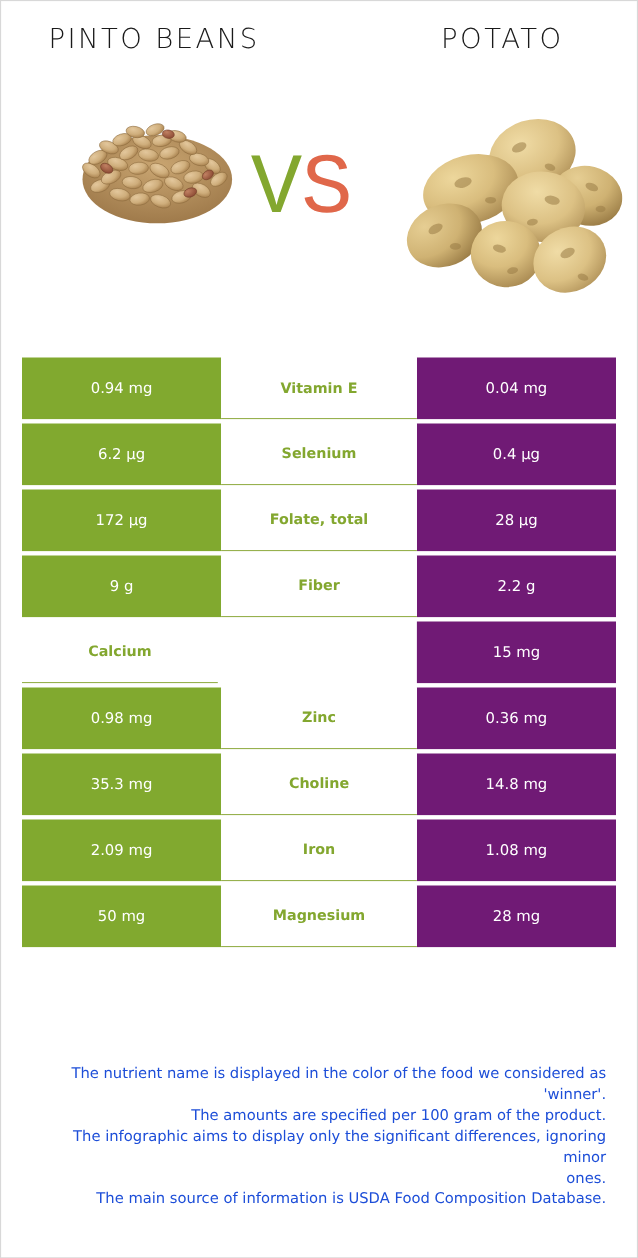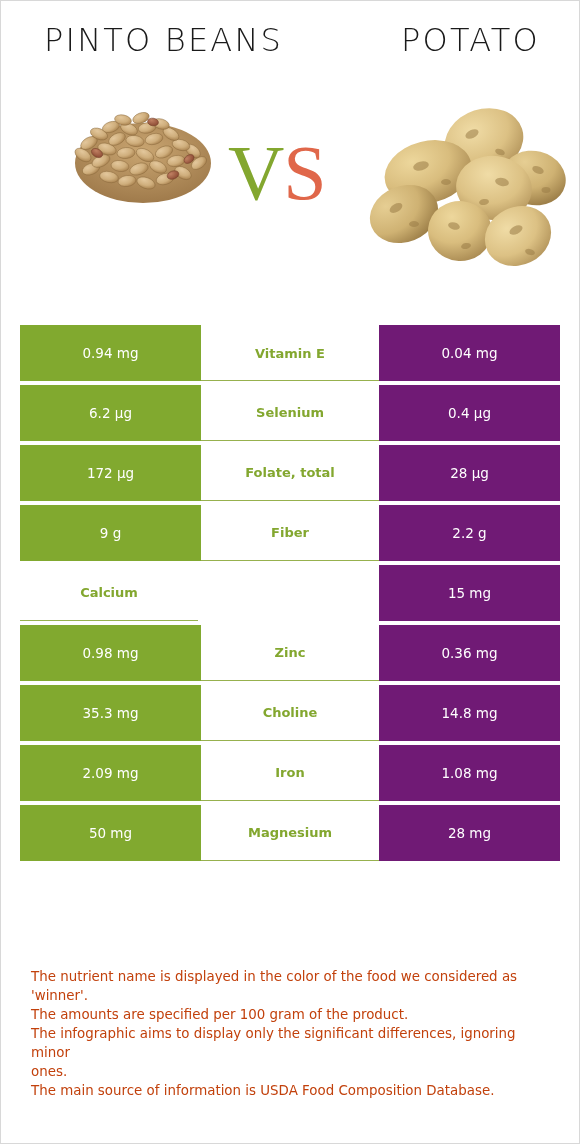--- a/index.html
+++ b/index.html
@@ -23,21 +23,21 @@
   
   .header {
     position: relative;
     height: 296px;
   }
   .title {
     position: absolute;
     top: 20px;
     font-family: "DejaVu Sans", sans-serif;
     font-weight: 300;
-    font-size: 32px;
+    font-size: 25px;
     letter-spacing: 2.2px;
     color: #1a1a1a;
     white-space: nowrap;
     text-transform: uppercase;
     -webkit-text-stroke: 0px;
   }
   .title-left  { left: 43px; }
   .title-right { left: 400px; }
 
   .hero-left {
@@ -51,21 +51,21 @@
     position: absolute;
     left: 365px;
     top: 95px;
     width: 200px;
     height: 185px;
   }
   .vs {
     position: absolute;
     left: 227px;
     top: 133px;
-    font-family: Liberation Serif, serif;
+    font-family: Liberation Mono, monospace;
     font-size: 78px;
     font-weight: 400;
     letter-spacing: -1px;
     line-height: 1;
   }
   .vs .v { color: #83A72F; }
   .vs .s { color: #E0674A; }
 
   
   .table {
@@ -112,25 +112,25 @@
     color: #ffffff;
     margin-left: auto;
   }
 
   
   .footer {
     position: absolute;
     left: 30px;
     top: 966px;
     width: 520px;
-    text-align: left;
+    text-align: right;
     font-family: "DejaVu Sans", sans-serif;
     font-size: 13.4px;
     line-height: 1.42;
-    color: #c2410c;
+    color: #1d4ed8;
   }
   .footer-line { display: block; }
 </style>
 </head>
 <body>
 
 <div id="page">
 
   <div class="header">
 

